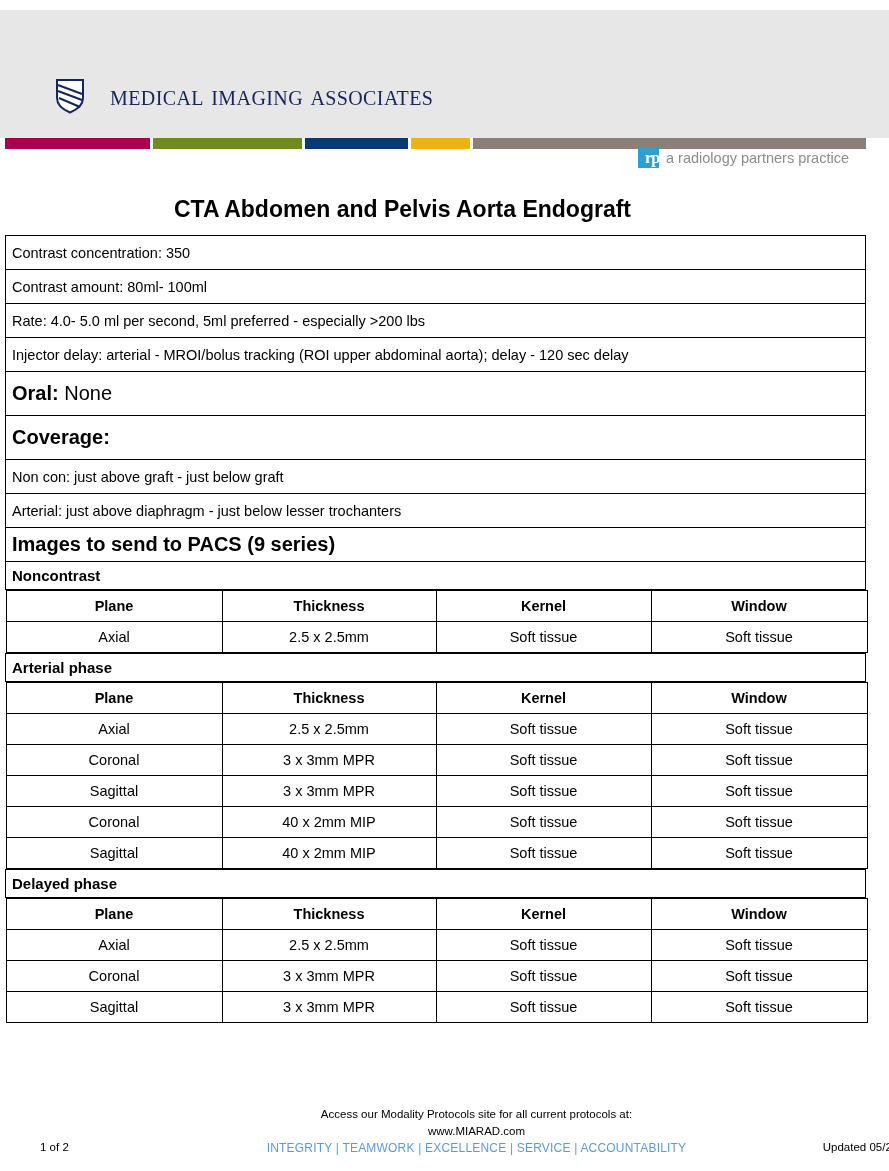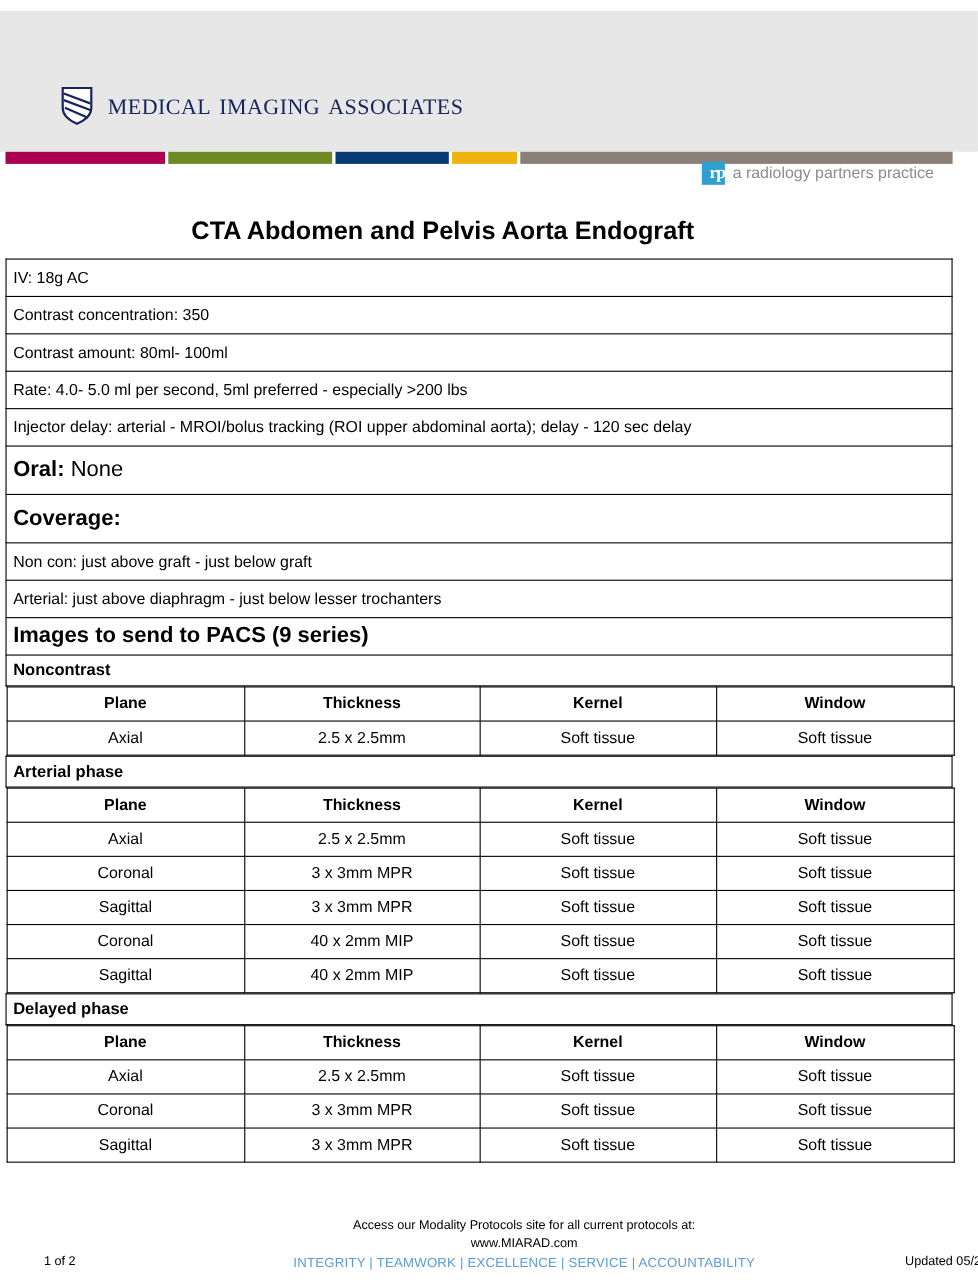--- a/index.html
+++ b/index.html
@@ -29,21 +29,21 @@
     height: 128px;
     background: #e7e7e7;
   }
 
   .brand {
     position: absolute;
     left: 55px;
     top: 78px;
     display: flex;
     align-items: center;
-    gap: 13px;
+    gap: 25px;
   }
 
   .shield-icon { display: block; width: 30px; height: 36px; }
 
   .brand-name {
     font-family: "Liberation Serif", serif;
     color: #16255c;
     font-size: 28px;
     letter-spacing: 0.4px;
     white-space: nowrap;
@@ -231,23 +231,20 @@
     <div class="rp-mark">rp</div>
     <div class="rp-text">a radiology partners practice</div>
   </div>
 
   <div class="doc-title">CTA Abdomen and Pelvis Aorta Endograft</div>
 
   <table class="protocol">
     <tbody>
 
       <tr class="param">
-        <td>IV: 18g AC</td>
-      </tr>
-      <tr class="param">
         <td>Contrast concentration: 350</td>
       </tr>
       <tr class="param">
         <td>Contrast amount: 80ml- 100ml</td>
       </tr>
       <tr class="param">
         <td>Rate: 4.0- 5.0 ml per second, 5ml preferred - especially &gt;200 lbs</td>
       </tr>
       <tr class="param">
         <td>Injector delay: arterial - MROI/bolus tracking (ROI upper abdominal aorta); delay - 120 sec delay</td>

